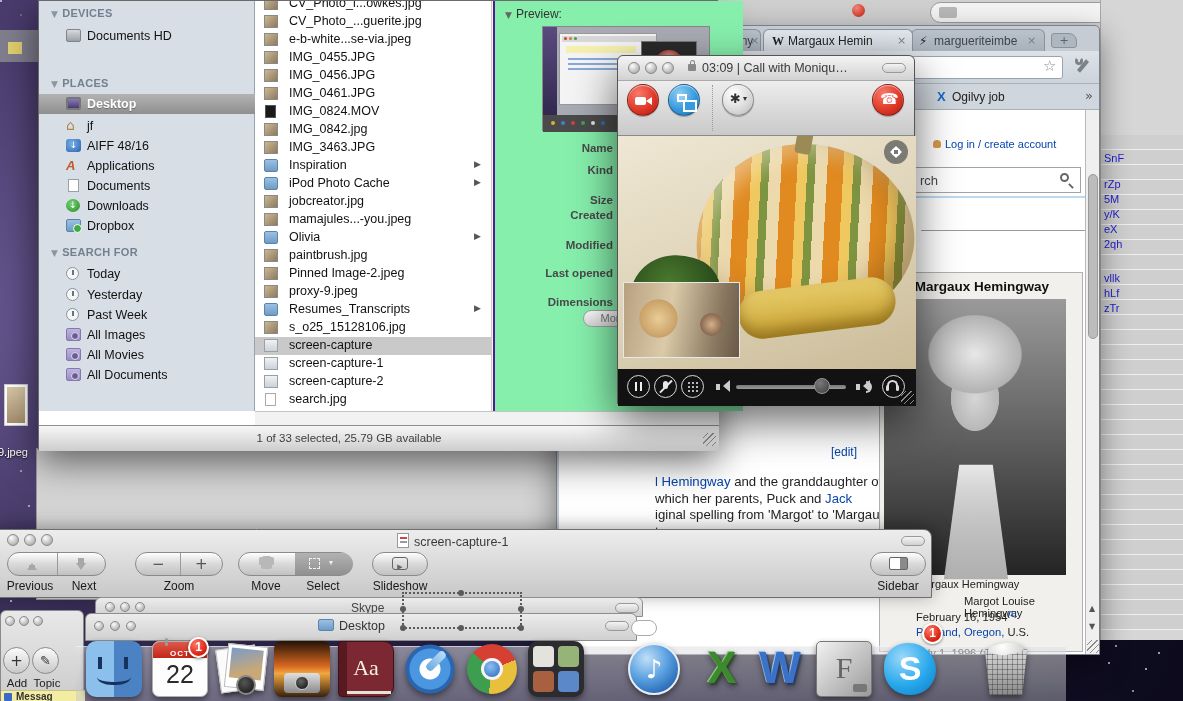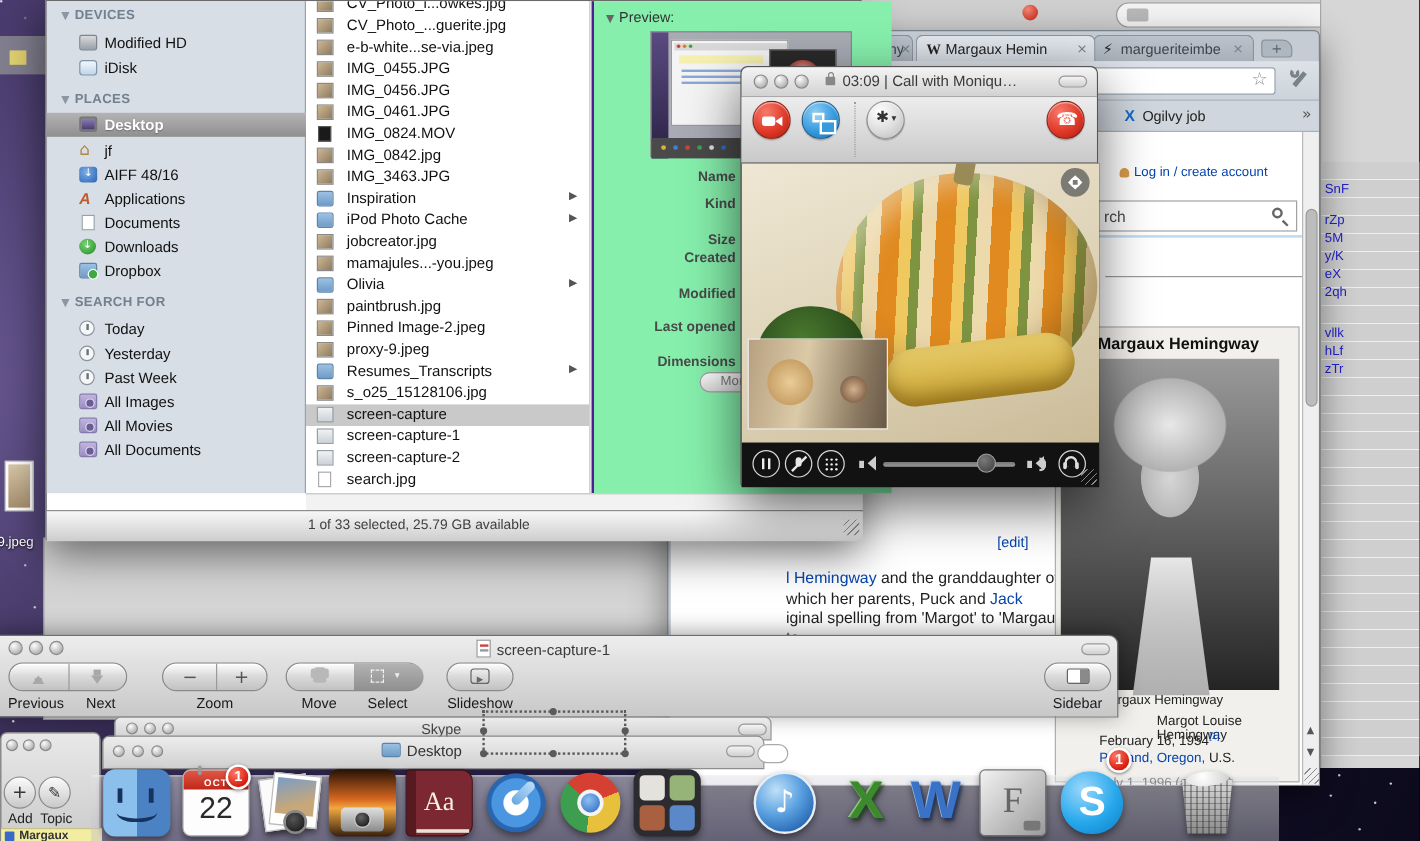--- a/index.html
+++ b/index.html
@@ -274,25 +274,21 @@
       <span class="abs glyph" style="left:3px;top:512px;font-size:8px;color:#555;">▼</span>
       <div class="grip" style="left:1px;top:530px;"></div>
     </div>
   </div>
 
   <div id="finder" class="abs">
     <div id="sidebar" class="abs">
       <div class="shead" style="top:6px;"><span class="tri glyph">▼</span><span>DEVICES</span></div>
       <div class="srow" style="top:25px;">
           <span class="sic s-hd"></span>
-          <span class="slab">Modified HD</span>
-        </div>
-      <div class="srow" style="top:46px;">
-          <span class="sic s-id"></span>
-          <span class="slab">iDisk</span>
+          <span class="slab">Documents HD</span>
         </div>
       <div class="shead" style="top:76px;"><span class="tri glyph">▼</span><span>PLACES</span></div>
       <div class="srow sel" style="top:93px;">
           <span class="sic s-dt"></span>
           <span class="slab">Desktop</span>
         </div>
       <div class="srow" style="top:115px;">
           <span class="sic glyph" style="color:#b08848;font-size:14px;line-height:13px;">⌂</span>
           <span class="slab">jf</span>
         </div>
@@ -648,21 +644,21 @@
   <div class="abs" style="left:0;top:610px;width:84px;height:91px;background:linear-gradient(#e8e8e8,#cccccc);border:1px solid #8a8a8a;border-radius:6px 6px 0 0;z-index:10;">
     <span class="sm-tl" style="left:4px;top:5px;"></span>
     <span class="sm-tl" style="left:18px;top:5px;"></span>
     <span class="sm-tl" style="left:32px;top:5px;"></span>
     <div class="abs" style="left:2px;top:36px;width:27px;height:27px;border-radius:50%;background:linear-gradient(#fbfbfb,#c8c8c8);border:1px solid #8a8a8a;text-align:center;line-height:25px;font-size:15px;color:#333;"><span class="glyph">+</span></div>
     <div class="abs" style="left:31px;top:36px;width:27px;height:27px;border-radius:50%;background:linear-gradient(#fbfbfb,#c8c8c8);border:1px solid #8a8a8a;text-align:center;line-height:25px;font-size:13px;color:#333;"><span class="glyph">✎</span></div>
     <span class="abs" style="left:0;top:66px;width:32px;text-align:center;font-size:11.5px;color:#222;">Add</span>
     <span class="abs" style="left:26px;top:66px;width:40px;text-align:center;font-size:11.5px;color:#222;">Topic</span>
     <div class="abs" style="left:0;top:79px;width:84px;height:12px;background:#f2eda2;border-top:1px solid #c8c288;">
       <span class="abs" style="left:3px;top:2px;width:8px;height:8px;background:#3a6ac8;border-radius:1px;"></span>
-      <span class="abs" style="left:15px;top:0;font-size:10px;font-weight:bold;color:#333;">Margaux</span>
+      <span class="abs" style="left:15px;top:0;font-size:10px;font-weight:bold;color:#333;">Messag</span>
     </div>
   </div>
   <div class="abs" style="left:64px;top:653px;width:17px;height:17px;border-radius:50%;background:radial-gradient(circle at 35% 30%,#f08878,#c02818);z-index:9;"></div>
 
   <div id="dock">
 
     <div class="dicon" style="left:10px;border-radius:10px;overflow:hidden;background:linear-gradient(90deg,#8cc0ec 0 50%,#4a82c4 50%);">
       <div class="abs" style="left:12px;top:16px;width:4px;height:12px;background:#16335e;box-shadow:26px 0 0 #16335e;"></div>
       <div class="abs" style="left:11px;top:26px;width:34px;height:18px;border:3px solid #16335e;border-top:none;border-radius:0 0 45% 45%;border-left:none;border-right:none;"></div>
     </div>

